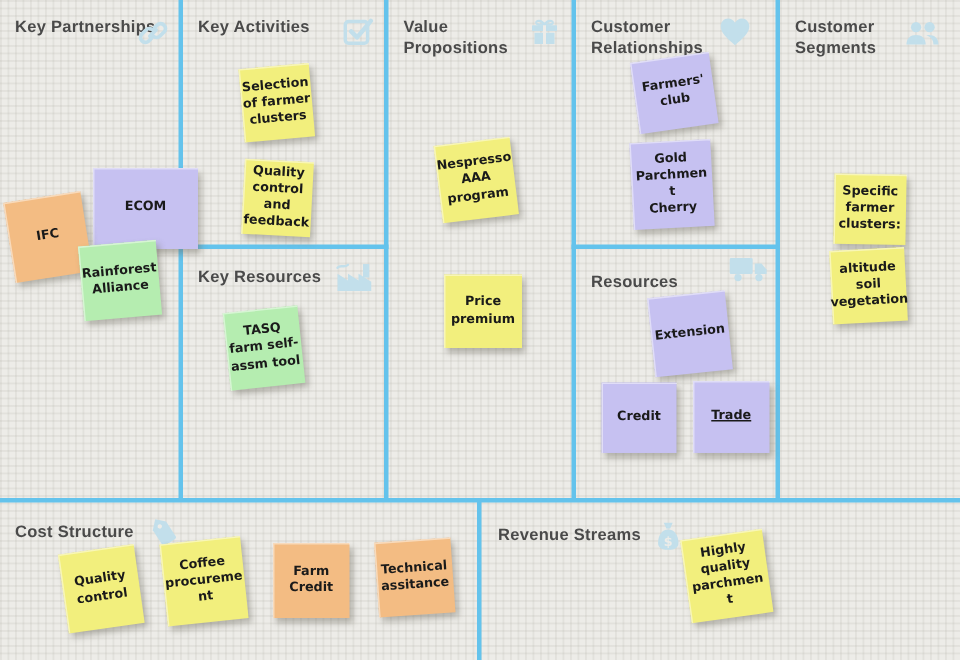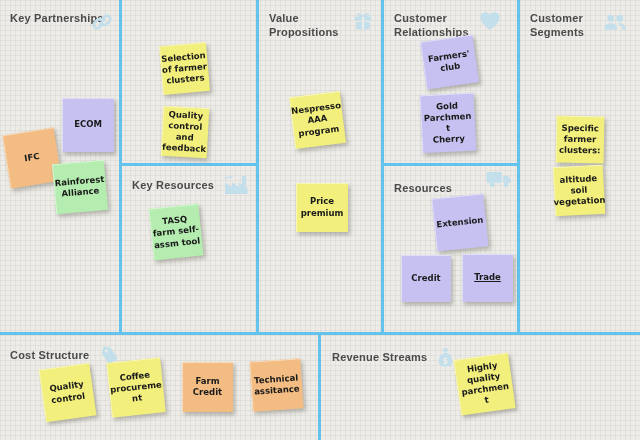--- a/index.html
+++ b/index.html
@@ -56,20 +56,29 @@
     <div class="section-title">Key Partnerships</div>
     <span class="hdr-icon" style="right:7px;top:12px;">
       <svg width="20" height="20" viewBox="0 0 24 24" fill="none" stroke="currentColor" stroke-width="3" stroke-linecap="round">
         <path d="M9.5 14.5l5-5"></path>
         <path d="M13.2 7.8l2.3-2.3a3.9 3.9 0 0 1 5.5 5.5l-3.4 3.4a3.9 3.9 0 0 1-5.5 0"></path>
         <path d="M10.8 16.2l-2.3 2.3a3.9 3.9 0 0 1-5.5-5.5l3.4-3.4a3.9 3.9 0 0 1 5.5 0"></path>
       </svg>
     </span>
   </div>
 
+  <div class="section" style="left:122px;top:0;width:134px;height:163px;">
+    <div class="section-title">Key Activities</div>
+    <span class="hdr-icon" style="right:7px;top:10px;">
+      <svg width="21" height="21" viewBox="0 0 24 24" fill="none" stroke="currentColor">
+        <rect x="2.5" y="5" width="17" height="16.5" rx="2.5" stroke-width="2.6"></rect>
+        <path d="M7 12.5l4.5 4.5L22 4.5" stroke-width="3.4" stroke-linecap="round" stroke-linejoin="round"></path>
+      </svg>
+    </span>
+  </div>
 
   <div class="section" style="left:122px;top:166px;width:134px;height:142px;">
     <div class="section-title" style="top:13px;">Key Resources</div>
     <span class="hdr-icon" style="right:6px;top:6px;">
       <svg width="28" height="24" viewBox="0 0 28 24" fill="currentColor">
         <path d="M3 6.5c2-2.5 4.5.5 7-2" fill="none" stroke="currentColor" stroke-width="1.6" stroke-linecap="round"></path>
         <rect x="20" y="4" width="4.2" height="9"></rect>
         <path d="M3 22V10.5l7 4.5v-4.5l7 4.5v-4.5l8.5 5.3V22z"></path>
       </svg>
     </span>
@@ -141,21 +150,21 @@
       <span class="hdr-icon">
         <svg width="17" height="21" viewBox="0 0 20 24" fill="currentColor">
           <path d="M6.5 1.5h7L11.5 6h-3z"></path>
           <path d="M10 6.8c5 0 8 4.8 8 10.4 0 3.8-3 5.3-8 5.3s-8-1.5-8-5.3C2 11.6 5 6.8 10 6.8z"></path>
           <text x="10" y="19.5" font-size="10" font-weight="bold" text-anchor="middle" fill="#edece8" font-family="DejaVu Sans, sans-serif">$</text>
         </svg>
       </span>
     </div>
   </div>
 
-  <div class="note purple" style="left:62px;top:98px;width:52px;height:54px;">ECOM</div>
+  <div class="note purple" style="left:62px;top:112px;width:70px;height:54px;">ECOM</div>
   <div class="note orange" style="left:6px;top:131px;width:52px;height:54px;transform:rotate(-9deg);">IFC</div>
   <div class="note green" style="left:54px;top:162px;width:52px;height:50px;transform:rotate(-5deg);">Rainforest
 Alliance</div>
 
   <div class="note yellow" style="left:161px;top:44px;width:47px;height:49px;transform:rotate(-5deg);">Selection
 of farmer
 clusters</div>
   <div class="note yellow" style="left:162px;top:107px;width:46px;height:50px;transform:rotate(3deg);">Quality
 control
 and

